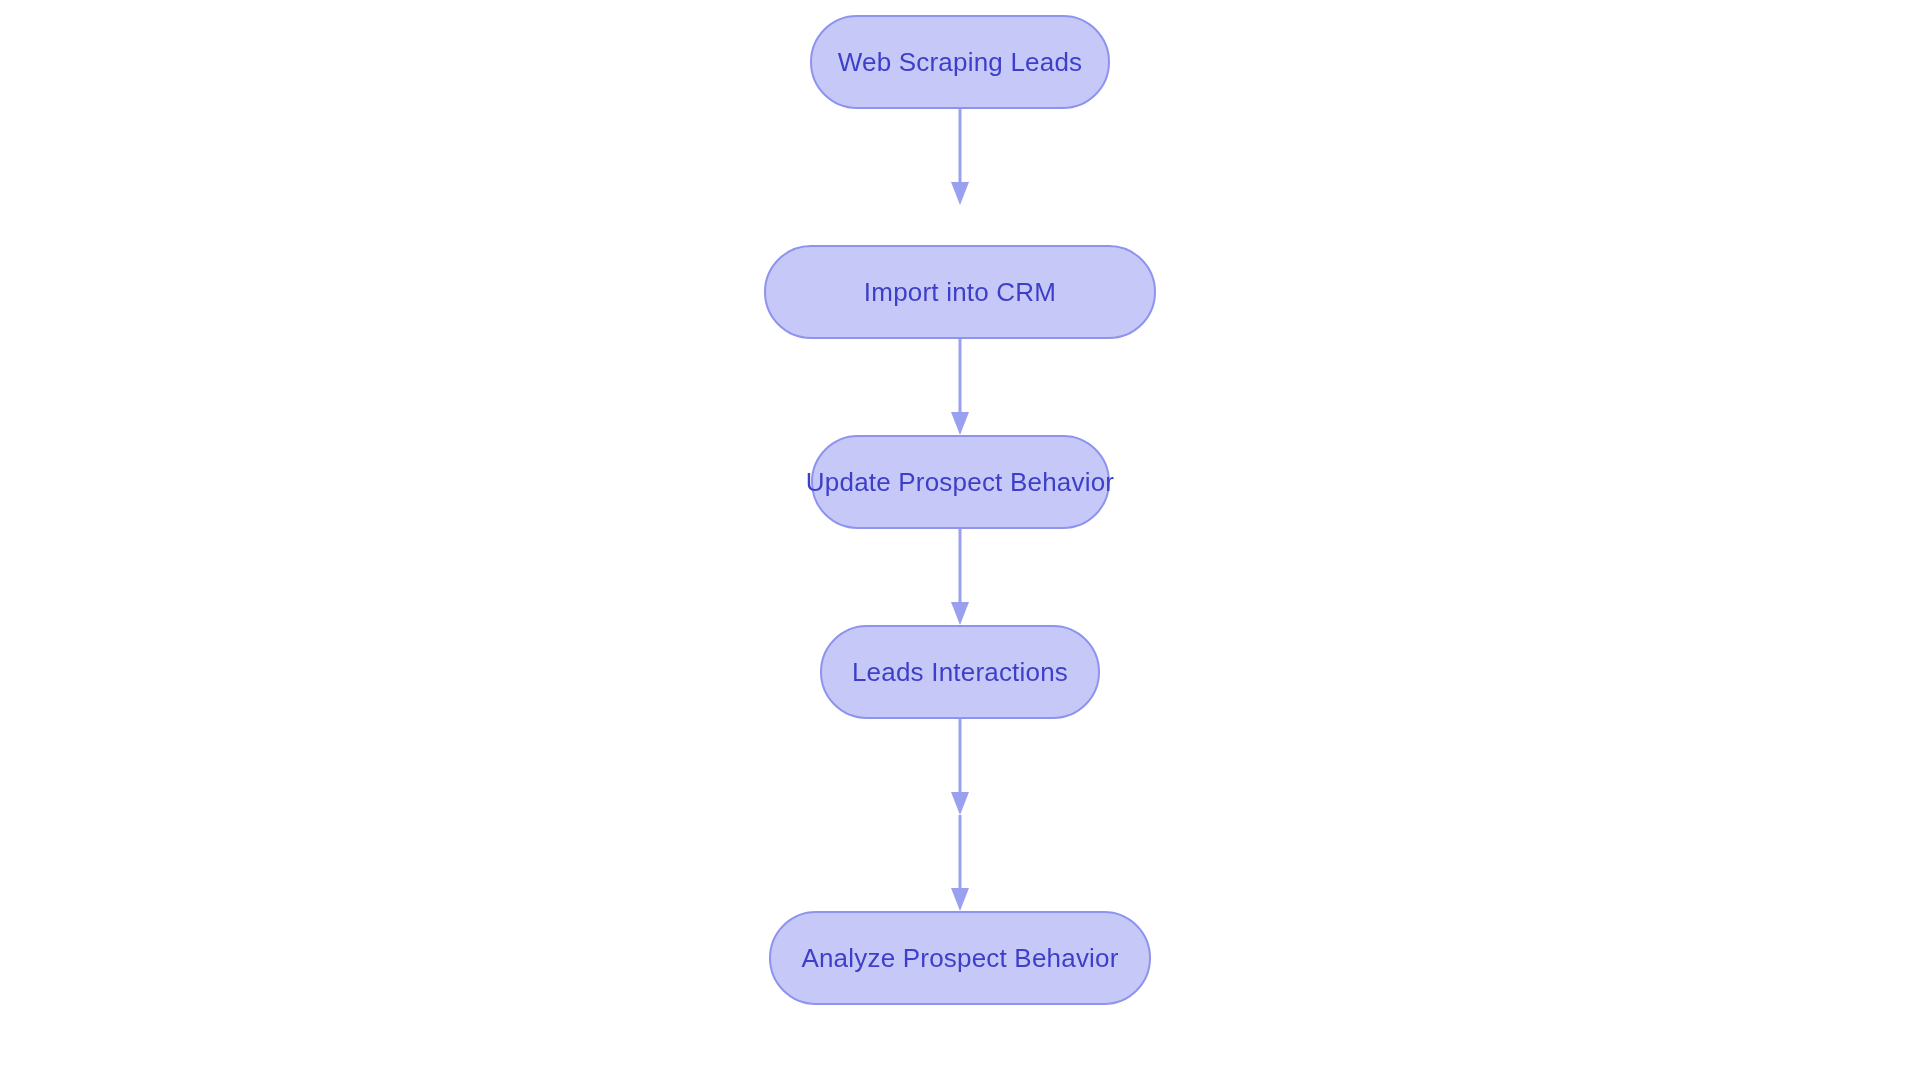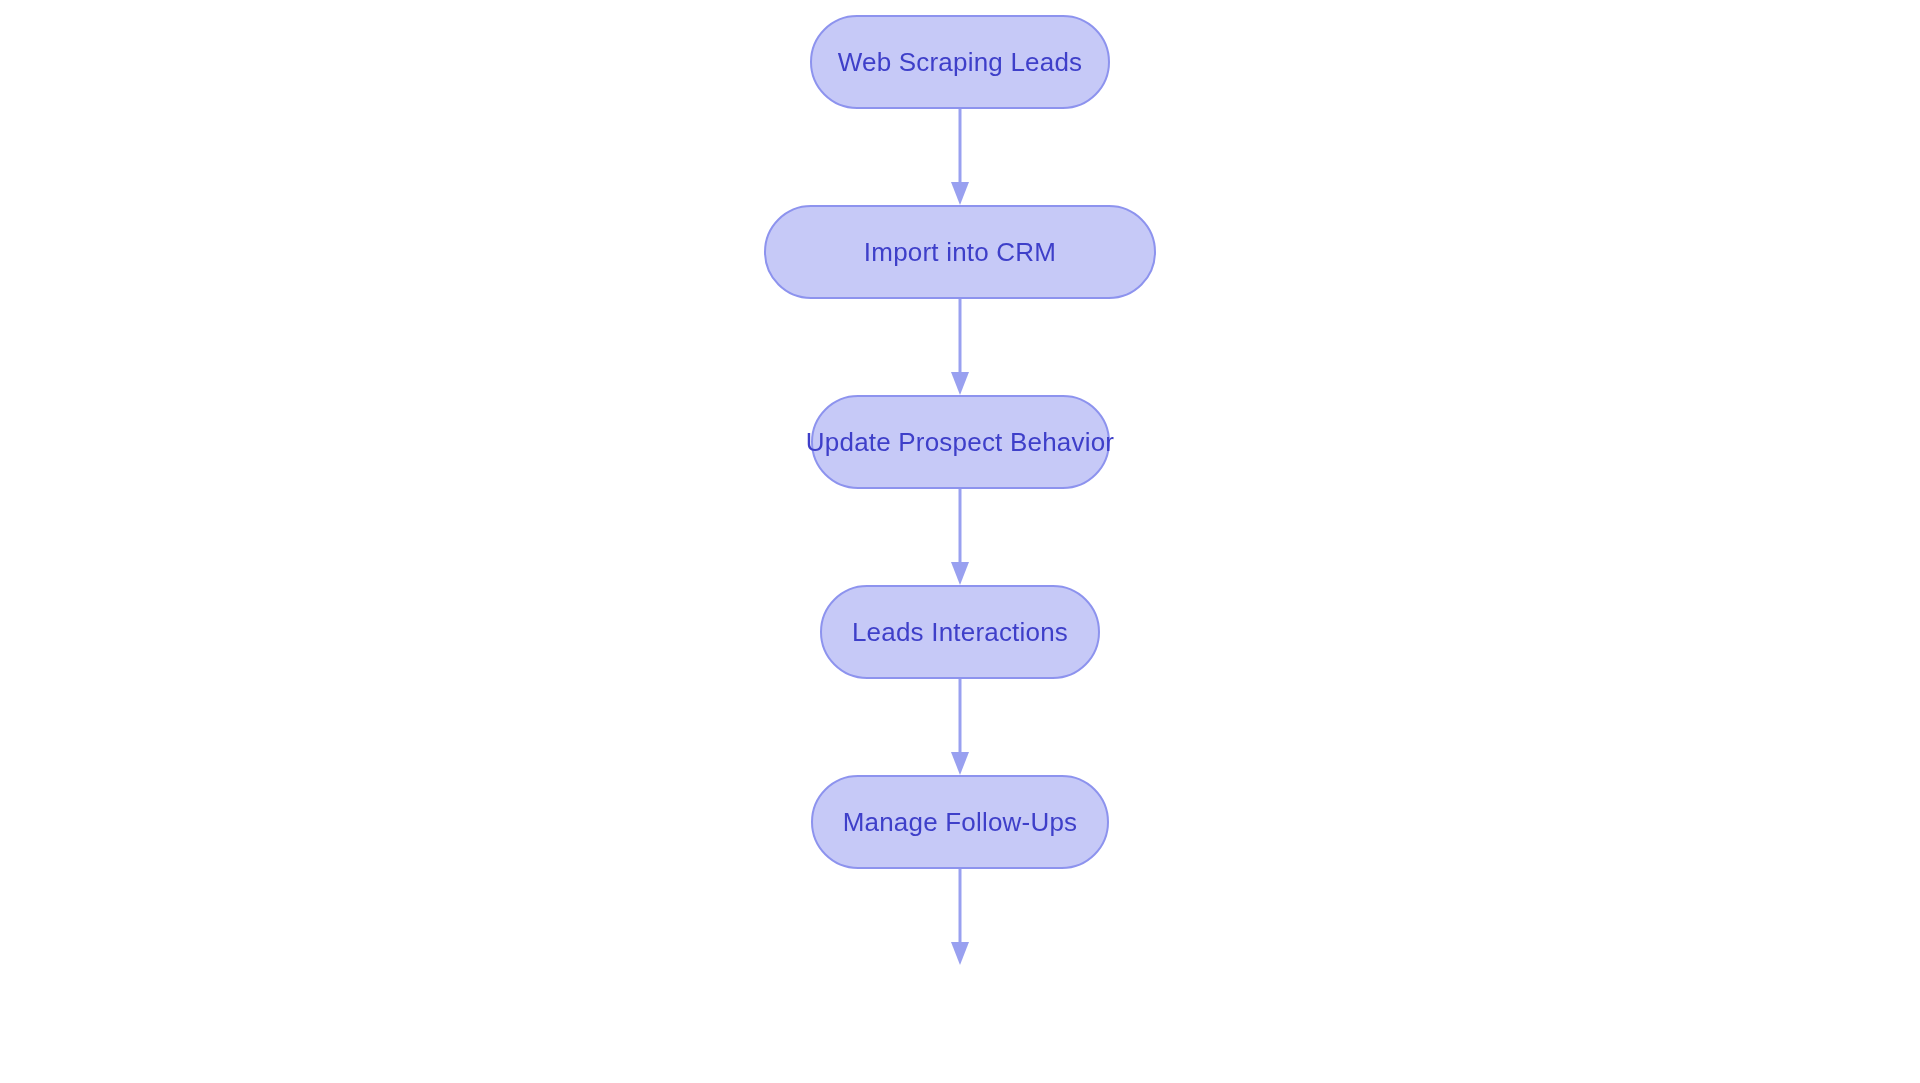--- a/index.html
+++ b/index.html
@@ -42,21 +42,21 @@
   .flow-node .node-label {
     color: var(--node-text);
     font-size: 26px;
     line-height: 1;
     white-space: nowrap;
     letter-spacing: 0.2px;
   }
   
   .flow-node:nth-of-type(1) { width: 300px; }
   .flow-node:nth-of-type(2) { width: 262px; }
-  .flow-node:nth-of-type(3) { width: 392px; }
+  .flow-node:nth-of-type(3) { width: 392px; margin-top: 40px; }
   .flow-node:nth-of-type(4) { width: 293px; }
   .flow-node:nth-of-type(5) { width: 299px; }
   .flow-node:nth-of-type(6) { width: 374px; }
   .connector {
     flex: 0 0 auto;
     width: 24px;
     height: 96px;
     display: flex;
     align-items: stretch;
     justify-content: center;
@@ -107,25 +107,25 @@
     <span class="node-label">Leads Interactions</span>
   </div>
 
   <div class="connector">
     <svg viewBox="0 0 24 96" aria-hidden="true">
       <line class="shaft" x1="12" y1="0" x2="12" y2="75"></line>
       <polygon class="head" points="3,73 21,73 12,96"></polygon>
     </svg>
   </div>
 
-  <div class="flow-node">
-    <span class="node-label">Manage Follow-Ups</span>
-  </div>
 
   <div class="connector">
     <svg viewBox="0 0 24 96" aria-hidden="true">
       <line class="shaft" x1="12" y1="0" x2="12" y2="75"></line>
       <polygon class="head" points="3,73 21,73 12,96"></polygon>
     </svg>
   </div>
 
+  <div class="flow-node">
+    <span class="node-label">Analyze Prospect Behavior</span>
+  </div>
 
 </div>
 
 </body></html>

